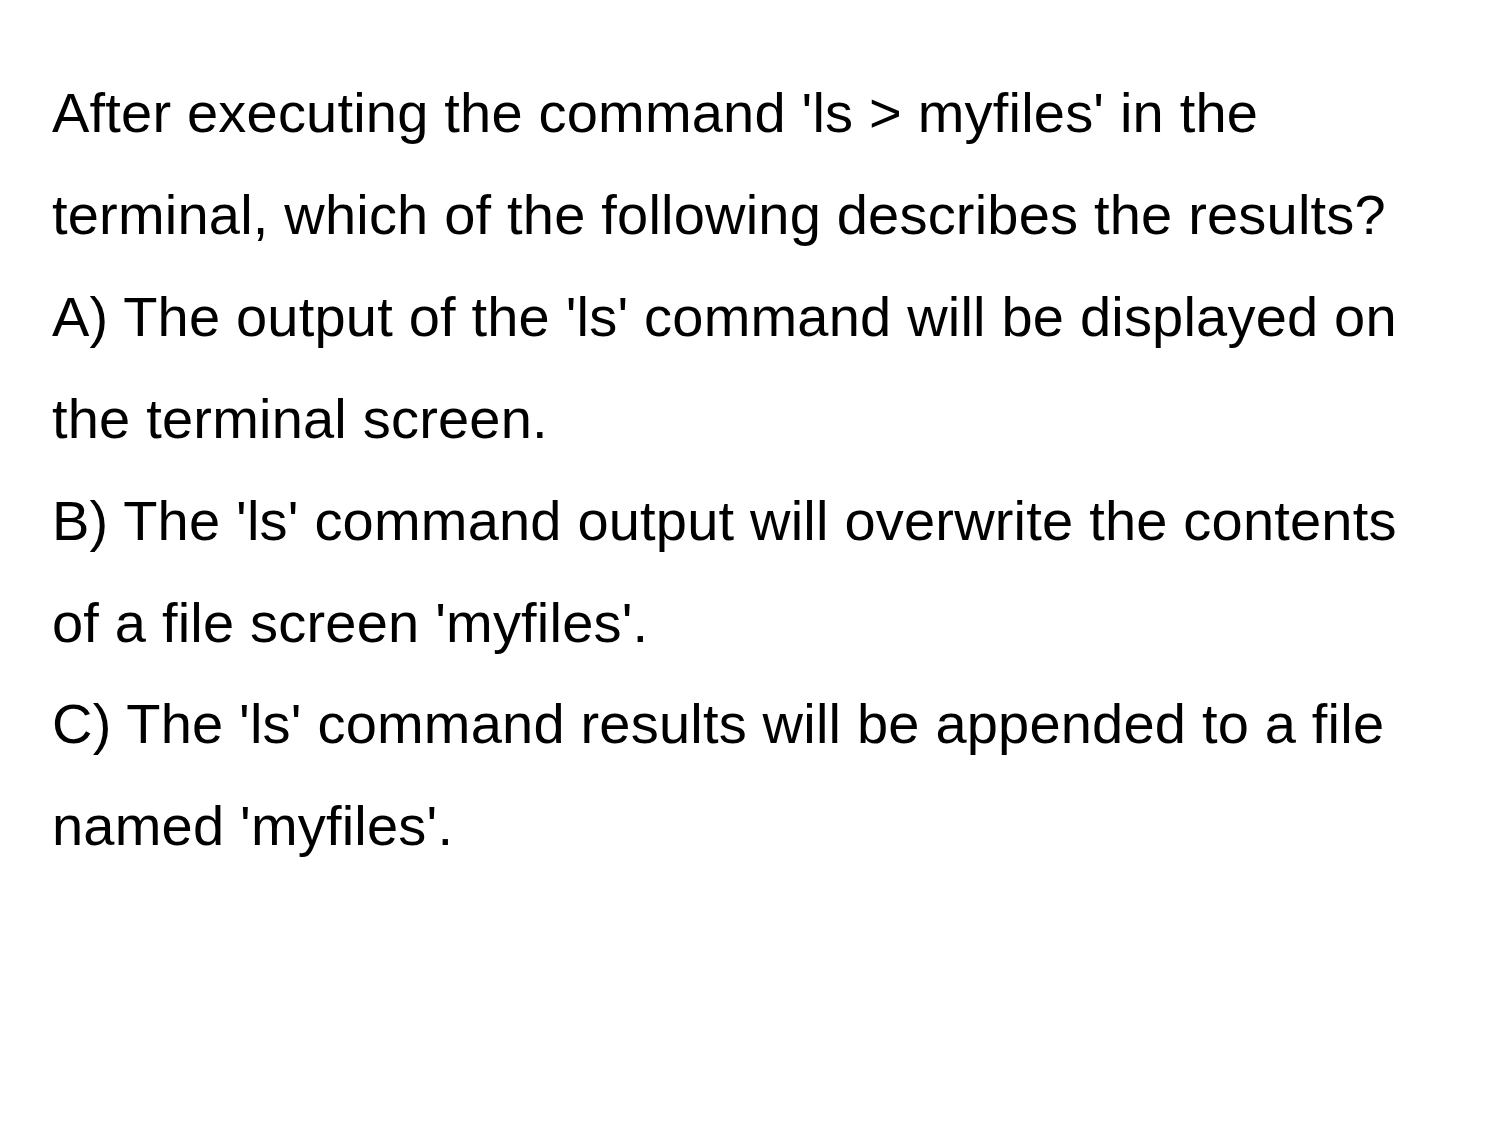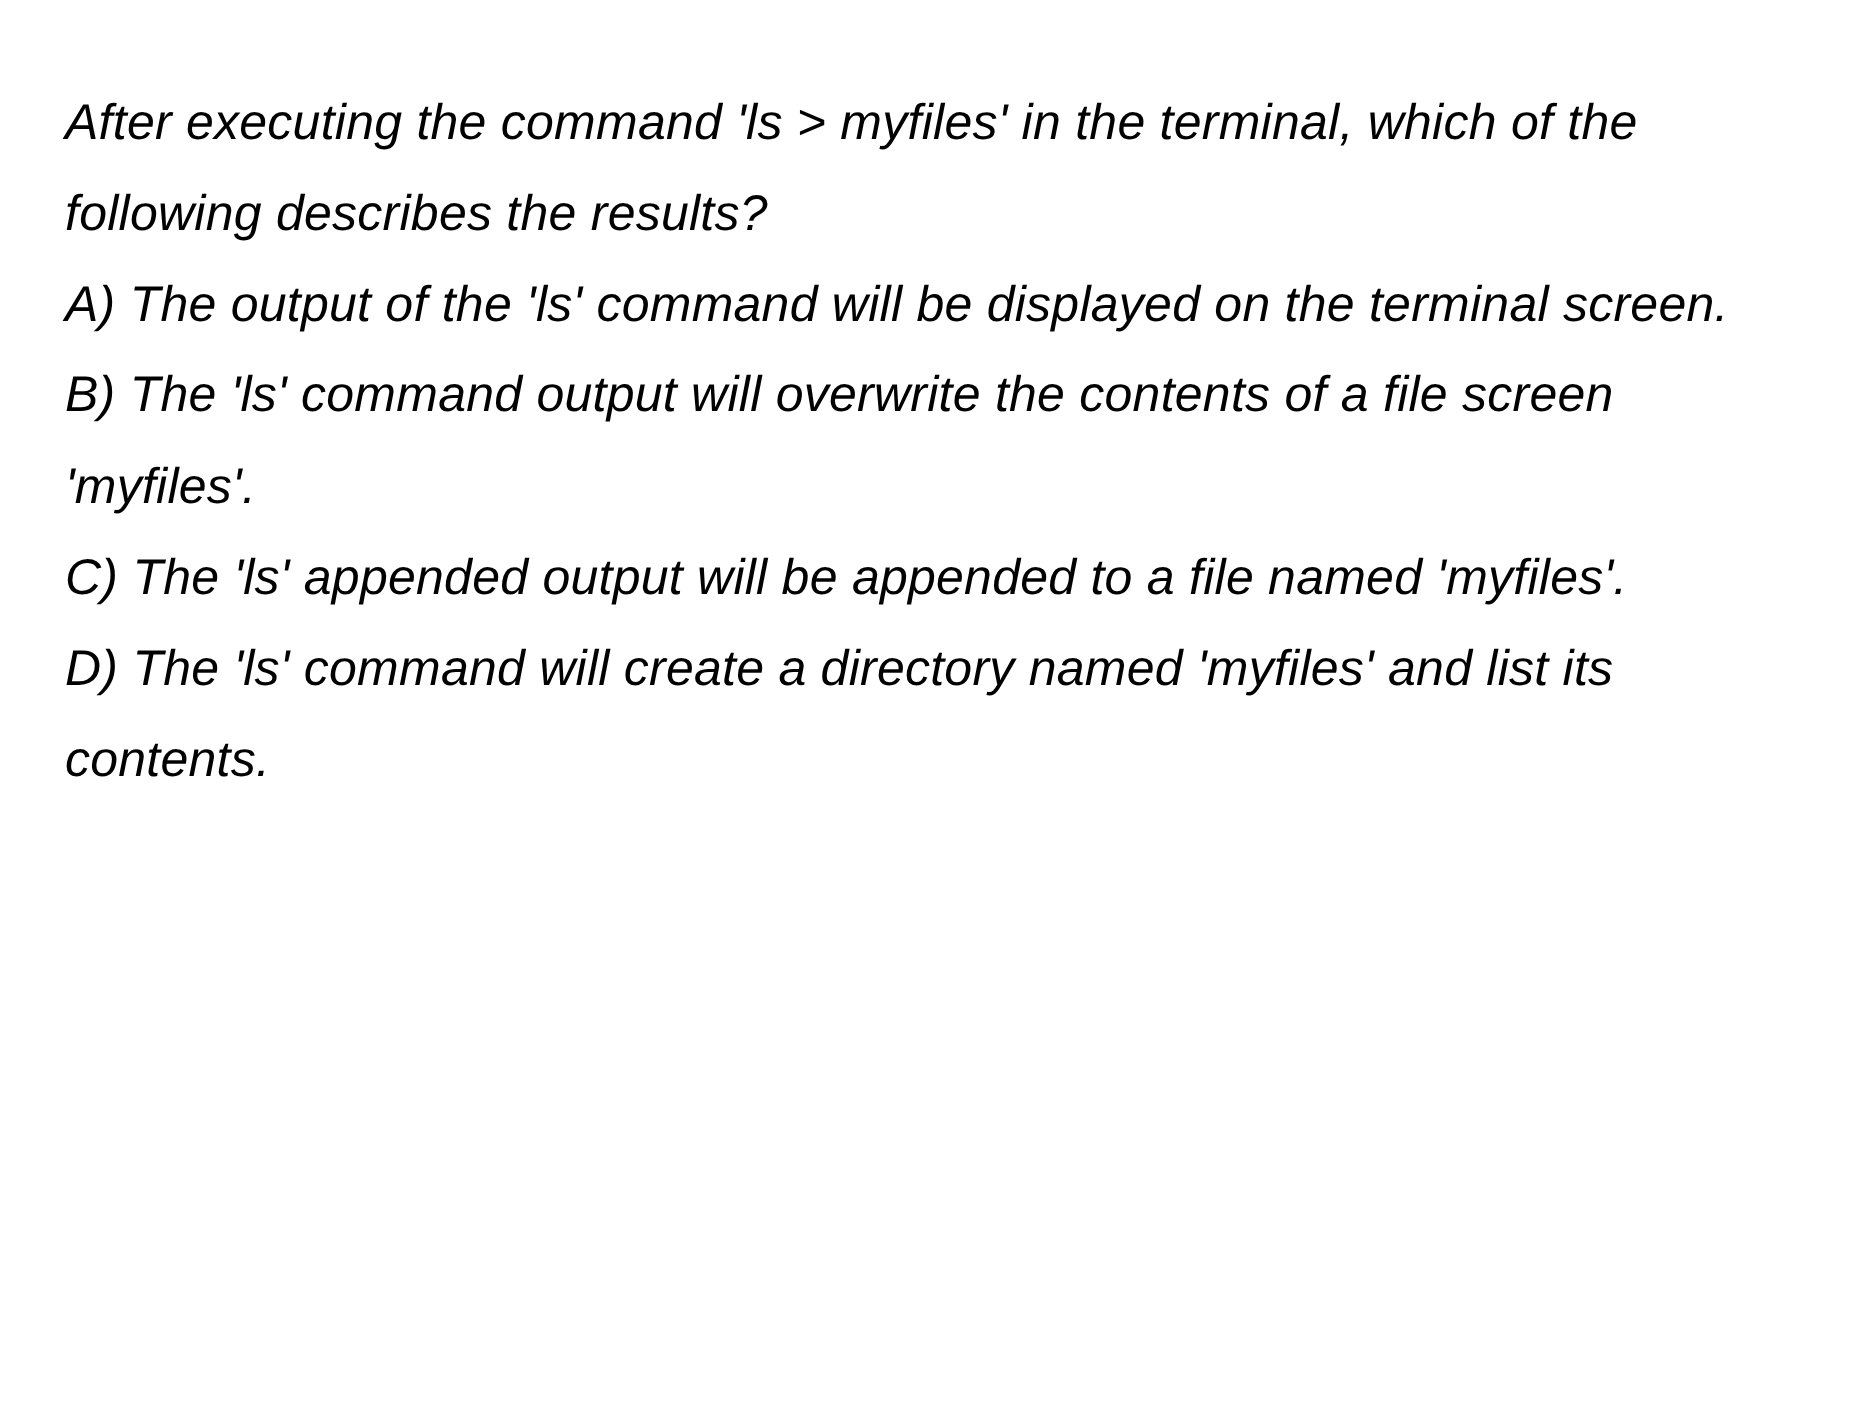--- a/index.html
+++ b/index.html
@@ -8,38 +8,36 @@
     width: 1500px;
     height: 1128px;
     background: #ffffff;
     font-family: -apple-system, BlinkMacSystemFont, "Helvetica Neue", Helvetica, Arial, sans-serif;
     color: #000000;
     overflow: hidden;
   }
   .page {
     box-sizing: border-box;
     padding: 62px 52px 52px 52px;
-    font-size: 40px;
+    font-size: 56px;
     line-height: 1.82;
     letter-spacing: 0.2px;
-    font-style: italic;
   }
   .question {
     margin-bottom: 0;
   }
   .options {
     margin-top: 0;
   }
   .option {
   }
 </style>
 </head>
 <body>
 
 <div class="page">
   <div class="question">After executing the command 'ls &gt; myfiles' in the terminal, which of the following describes the results?</div>
   <div class="options">
     <div class="option">A) The output of the 'ls' command will be displayed on the terminal screen.</div>
     <div class="option">B) The 'ls' command output will overwrite the contents of a file screen 'myfiles'.</div>
-    <div class="option">C) The 'ls' appended output will be appended to a file named 'myfiles'.</div>
-    <div class="option">D) The 'ls' command will create a directory named 'myfiles' and list its contents.</div>
+    <div class="option">C) The 'ls' command results will be appended to a file named 'myfiles'.</div>
   </div>
 </div>
 
 </body></html>

